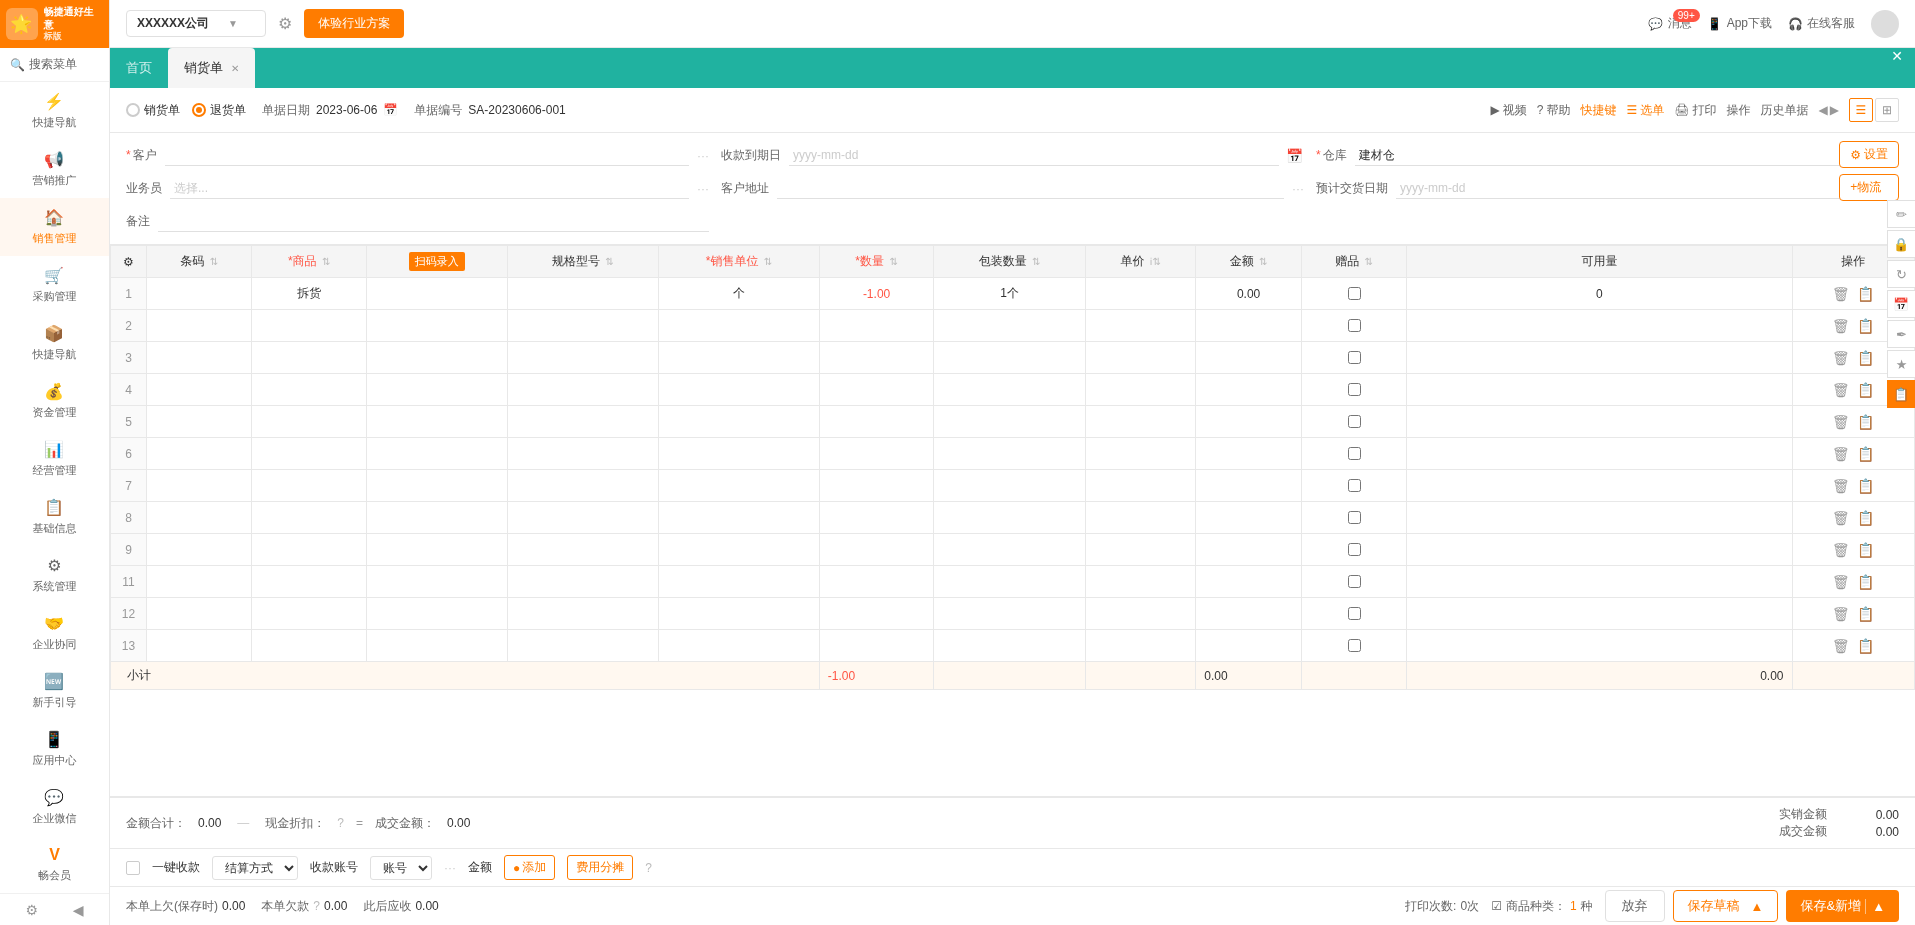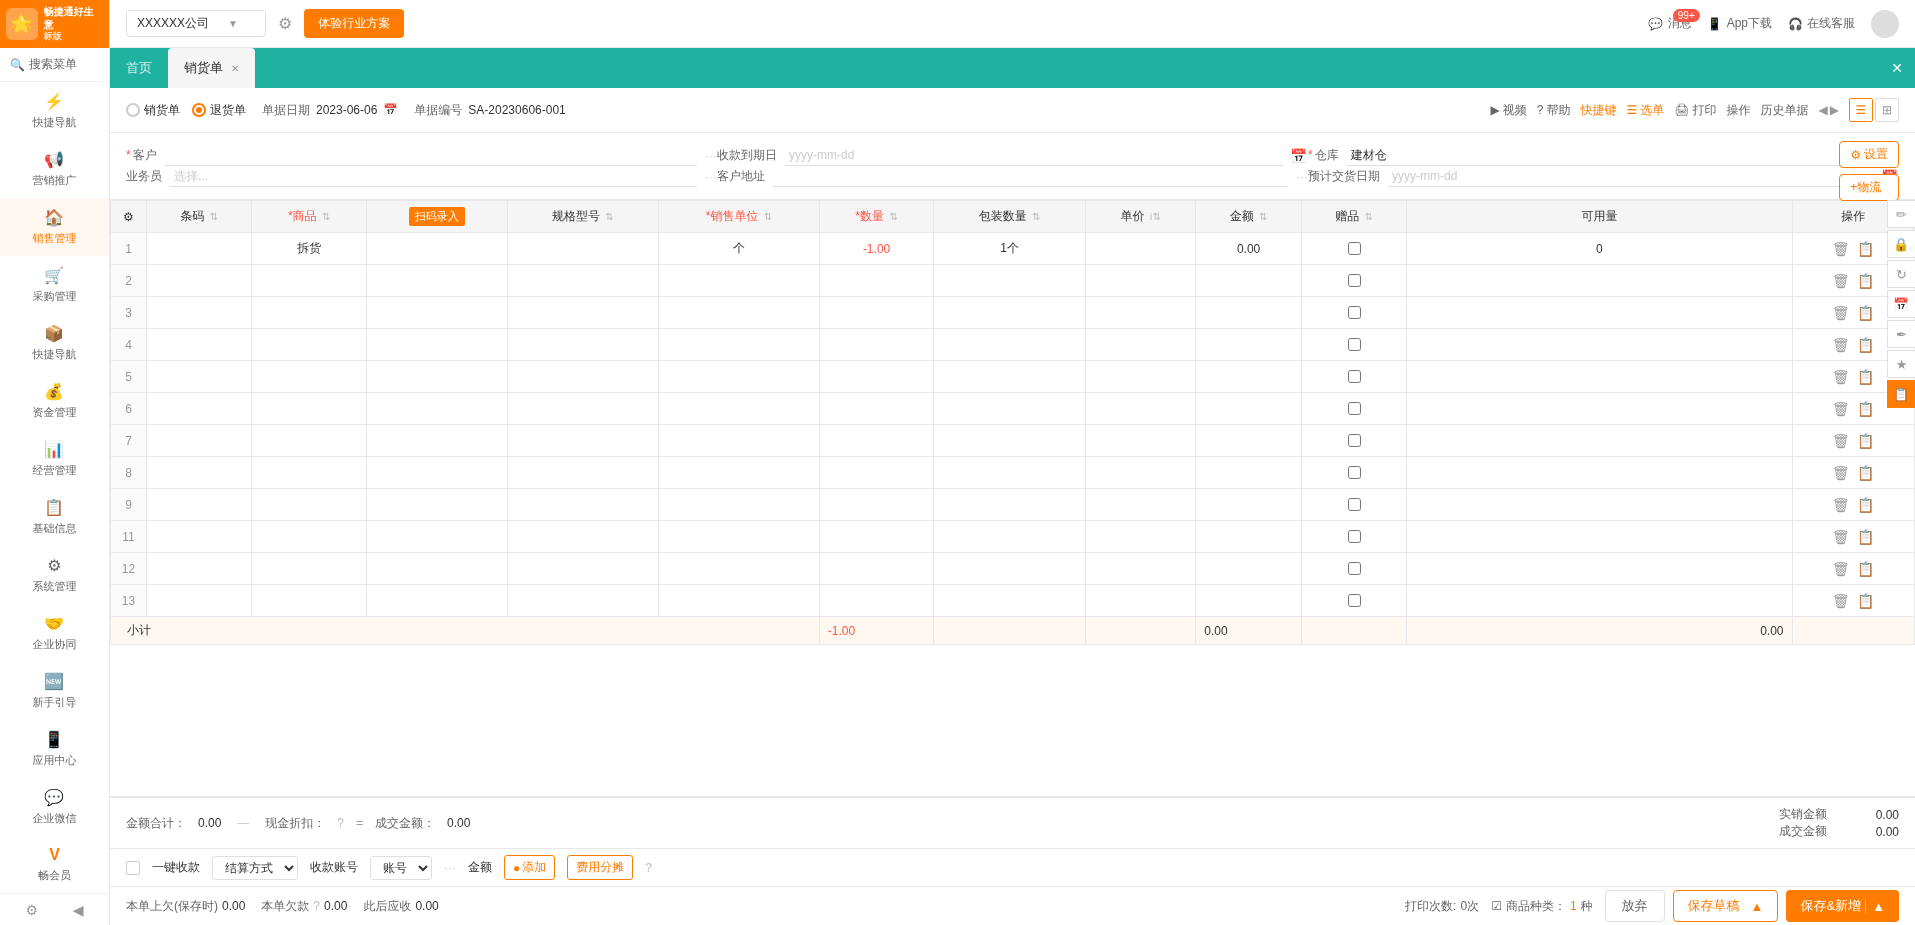--- a/index.html
+++ b/index.html
@@ -15,29 +15,29 @@
     .sidebar-item.active { background: #fff7f0; color: #ff7c00; }
     .sidebar-item .icon { font-size: 16px; }
     .sidebar-bottom { margin-top: auto; border-top: 1px solid #f0f0f0; display: flex; align-items: center; justify-content: space-around; padding: 8px; }
     .sidebar-bottom-btn { color: #999; cursor: pointer; font-size: 14px; }
 
     
     .main { flex: 1; display: flex; flex-direction: column; overflow: hidden; }
 
     
     .topbar { height: 48px; background: #fff; border-bottom: 1px solid #e8e8e8; display: flex; align-items: center; padding: 0 16px; gap: 12px; flex-shrink: 0; }
-    .company-select { display: flex; align-items: center; gap: 19px; border: 1px solid #e0e0e0; border-radius: 4px; padding: 4px 10px; cursor: pointer; min-width: 140px; }
+    .company-select { display: flex; align-items: center; gap: 19px; border: 1px solid #e0e0e0; border-radius: 4px; padding: 4px 10px; cursor: pointer; min-width: 140px; font-weight: bold; }
     .topbar-btn { background: #ff7c00; color: #fff; border: none; border-radius: 4px; padding: 6px 14px; font-size: 12px; cursor: pointer; }
     .topbar-right { margin-left: auto; display: flex; align-items: center; gap: 16px; color: #666; font-size: 12px; }
     .topbar-right-item { display: flex; align-items: center; gap: 4px; cursor: pointer; position: relative; }
     .badge { background: #f54; color: #fff; border-radius: 10px; padding: 1px 5px; font-size: 10px; position: absolute; top: -6px; right: -8px; }
     .avatar { width: 28px; height: 28px; border-radius: 50%; background: #ddd; }
 
     
-    .tabbar { height: 40px; background: #20b2a0; display: flex; align-items: center; padding: 0 0; flex-shrink: 0; }
+    .tabbar { height: 40px; background: #20b2a0; display: flex; align-items: flex-start; padding: 0 0; flex-shrink: 0; }
     .tab { display: flex; align-items: center; gap: 4px; padding: 0 16px; height: 40px; cursor: pointer; color: #fff; font-size: 13px; opacity: 0.8; }
     .tab.active { background: #f5f5f5; color: #333; opacity: 1; border-radius: 4px 4px 0 0; }
     .tab-close { color: #999; font-size: 10px; cursor: pointer; margin-left: 4px; }
 
     
     .page-content { flex: 1; background: #f5f5f5; display: flex; flex-direction: column; overflow: hidden; }
 
     
     .form-header { background: #fff; padding: 10px 16px; display: flex; align-items: center; gap: 16px; border-bottom: 1px solid #e8e8e8; flex-shrink: 0; }
     .radio-group { display: flex; align-items: center; gap: 12px; }
@@ -53,21 +53,21 @@
     .form-num span { color: #333; }
     .header-actions { margin-left: auto; display: flex; align-items: center; gap: 10px; }
     .header-action-btn { display: flex; align-items: center; gap: 3px; color: #666; cursor: pointer; font-size: 12px; }
     .header-action-btn.orange { color: #ff7c00; }
     .header-nav { display: flex; align-items: center; gap: 2px; color: #999; }
     .view-toggle { display: flex; gap: 2px; }
     .view-btn { width: 24px; height: 24px; border: 1px solid #ddd; border-radius: 2px; display: flex; align-items: center; justify-content: center; cursor: pointer; color: #999; }
     .view-btn.active { border-color: #ff7c00; color: #ff7c00; }
 
     
-    .form-fields { background: #fff; padding: 12px 16px; border-bottom: 1px solid #e8e8e8; display: grid; grid-template-columns: 1fr 1fr 1fr; flex-shrink: 0; position: relative; }
+    .form-fields { background: #fff; padding: 12px 16px; border-bottom: 1px solid #e8e8e8; display: grid; grid-template-columns: 1fr 1fr 1fr; gap: 12px; flex-shrink: 0; position: relative; }
     .field-row { display: flex; align-items: center; gap: 8px; }
     .field-label { color: #666; white-space: nowrap; font-size: 12px; }
     .field-label.required::before { content: '*'; color: #f54; margin-right: 2px; }
     .field-input { flex: 1; border: none; border-bottom: 1px solid #e0e0e0; padding: 3px 4px; font-size: 12px; color: #333; outline: none; background: transparent; }
     .field-input::placeholder { color: #ccc; }
     .field-dots { color: #ccc; cursor: pointer; }
     .field-calendar { color: #ccc; cursor: pointer; font-size: 14px; }
     .form-actions-right { position: absolute; right: 16px; top: 8px; display: flex; flex-direction: column; gap: 6px; }
     .form-btn { border: 1px solid #ff7c00; color: #ff7c00; background: #fff; border-radius: 4px; padding: 4px 10px; font-size: 12px; cursor: pointer; display: flex; align-items: center; gap: 3px; white-space: nowrap; }
 
@@ -320,20 +320,24 @@
       </div>
       <div class="field-row">
         <span class="field-label">客户地址</span>
         <input class="field-input" placeholder="" style="">
         <span class="field-dots">···</span>
       </div>
       <div class="field-row">
         <span class="field-label">预计交货日期</span>
         <input class="field-input" placeholder="yyyy-mm-dd" style="">
         <span class="field-calendar">📅</span>
+      </div>
+      <div class="field-row">
+        <span class="field-label">备注</span>
+        <input class="field-input" placeholder="" style="">
       </div>
       <div class="form-actions-right">
         <button class="form-btn">
           <span>⚙</span>
           <span>设置</span>
         </button>
         <button class="form-btn">
           <span>+物流</span>
         </button>
       </div>

